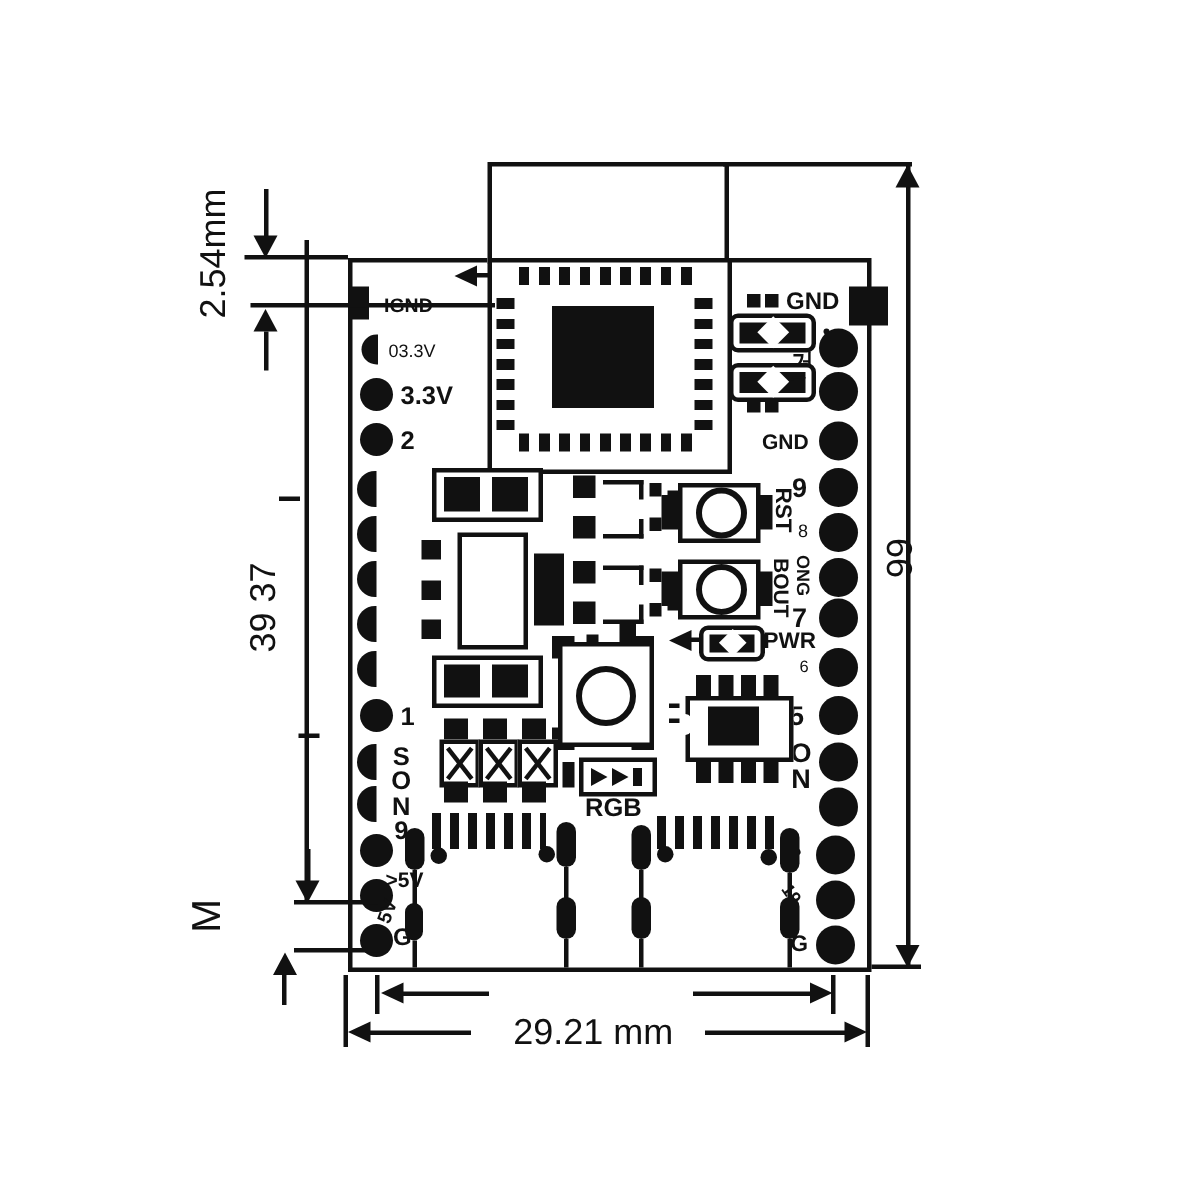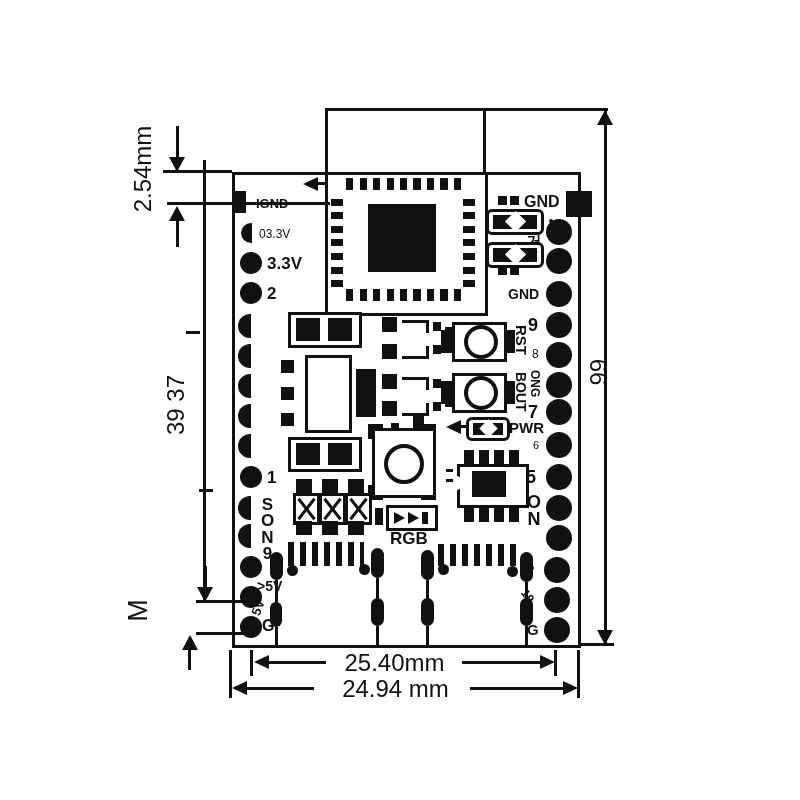--- a/index.html
+++ b/index.html
@@ -280,23 +280,22 @@
   <div class="ah ah-down" style="left:597px;top:630px;"></div>
   <div class="line" style="left:581px;top:643px;width:33px;height:3px;"></div>
   <div class="dim" style="left:543px;top:360px;width:110px;transform:rotate(90deg);">66</div>
 
   <div class="line" style="left:250px;top:650px;width:3px;height:26px;"></div>
   <div class="line" style="left:554px;top:650px;width:3px;height:26px;"></div>
   <div class="ah ah-left" style="left:254px;top:655px;"></div>
   <div class="line" style="left:268px;top:661px;width:58px;height:3px;"></div>
   <div class="line" style="left:462px;top:661px;width:80px;height:3px;"></div>
   <div class="ah ah-right" style="left:540px;top:655px;"></div>
-  <div class="dim" style="left:322px;top:651px;width:145px;">25.40mm</div>
 
   <div class="line" style="left:229px;top:650px;width:3px;height:48px;"></div>
   <div class="line" style="left:577px;top:650px;width:3px;height:48px;"></div>
   <div class="ah ah-left" style="left:232px;top:681px;"></div>
   <div class="line" style="left:246px;top:687px;width:68px;height:3px;"></div>
   <div class="line" style="left:470px;top:687px;width:94px;height:3px;"></div>
   <div class="ah ah-right" style="left:563px;top:681px;"></div>
-  <div class="dim" style="left:318px;top:677px;width:155px;">24.94 mm</div>
+  <div class="dim" style="left:318px;top:677px;width:155px;">29.21 mm</div>
 
 </div>
 
 </body></html>

